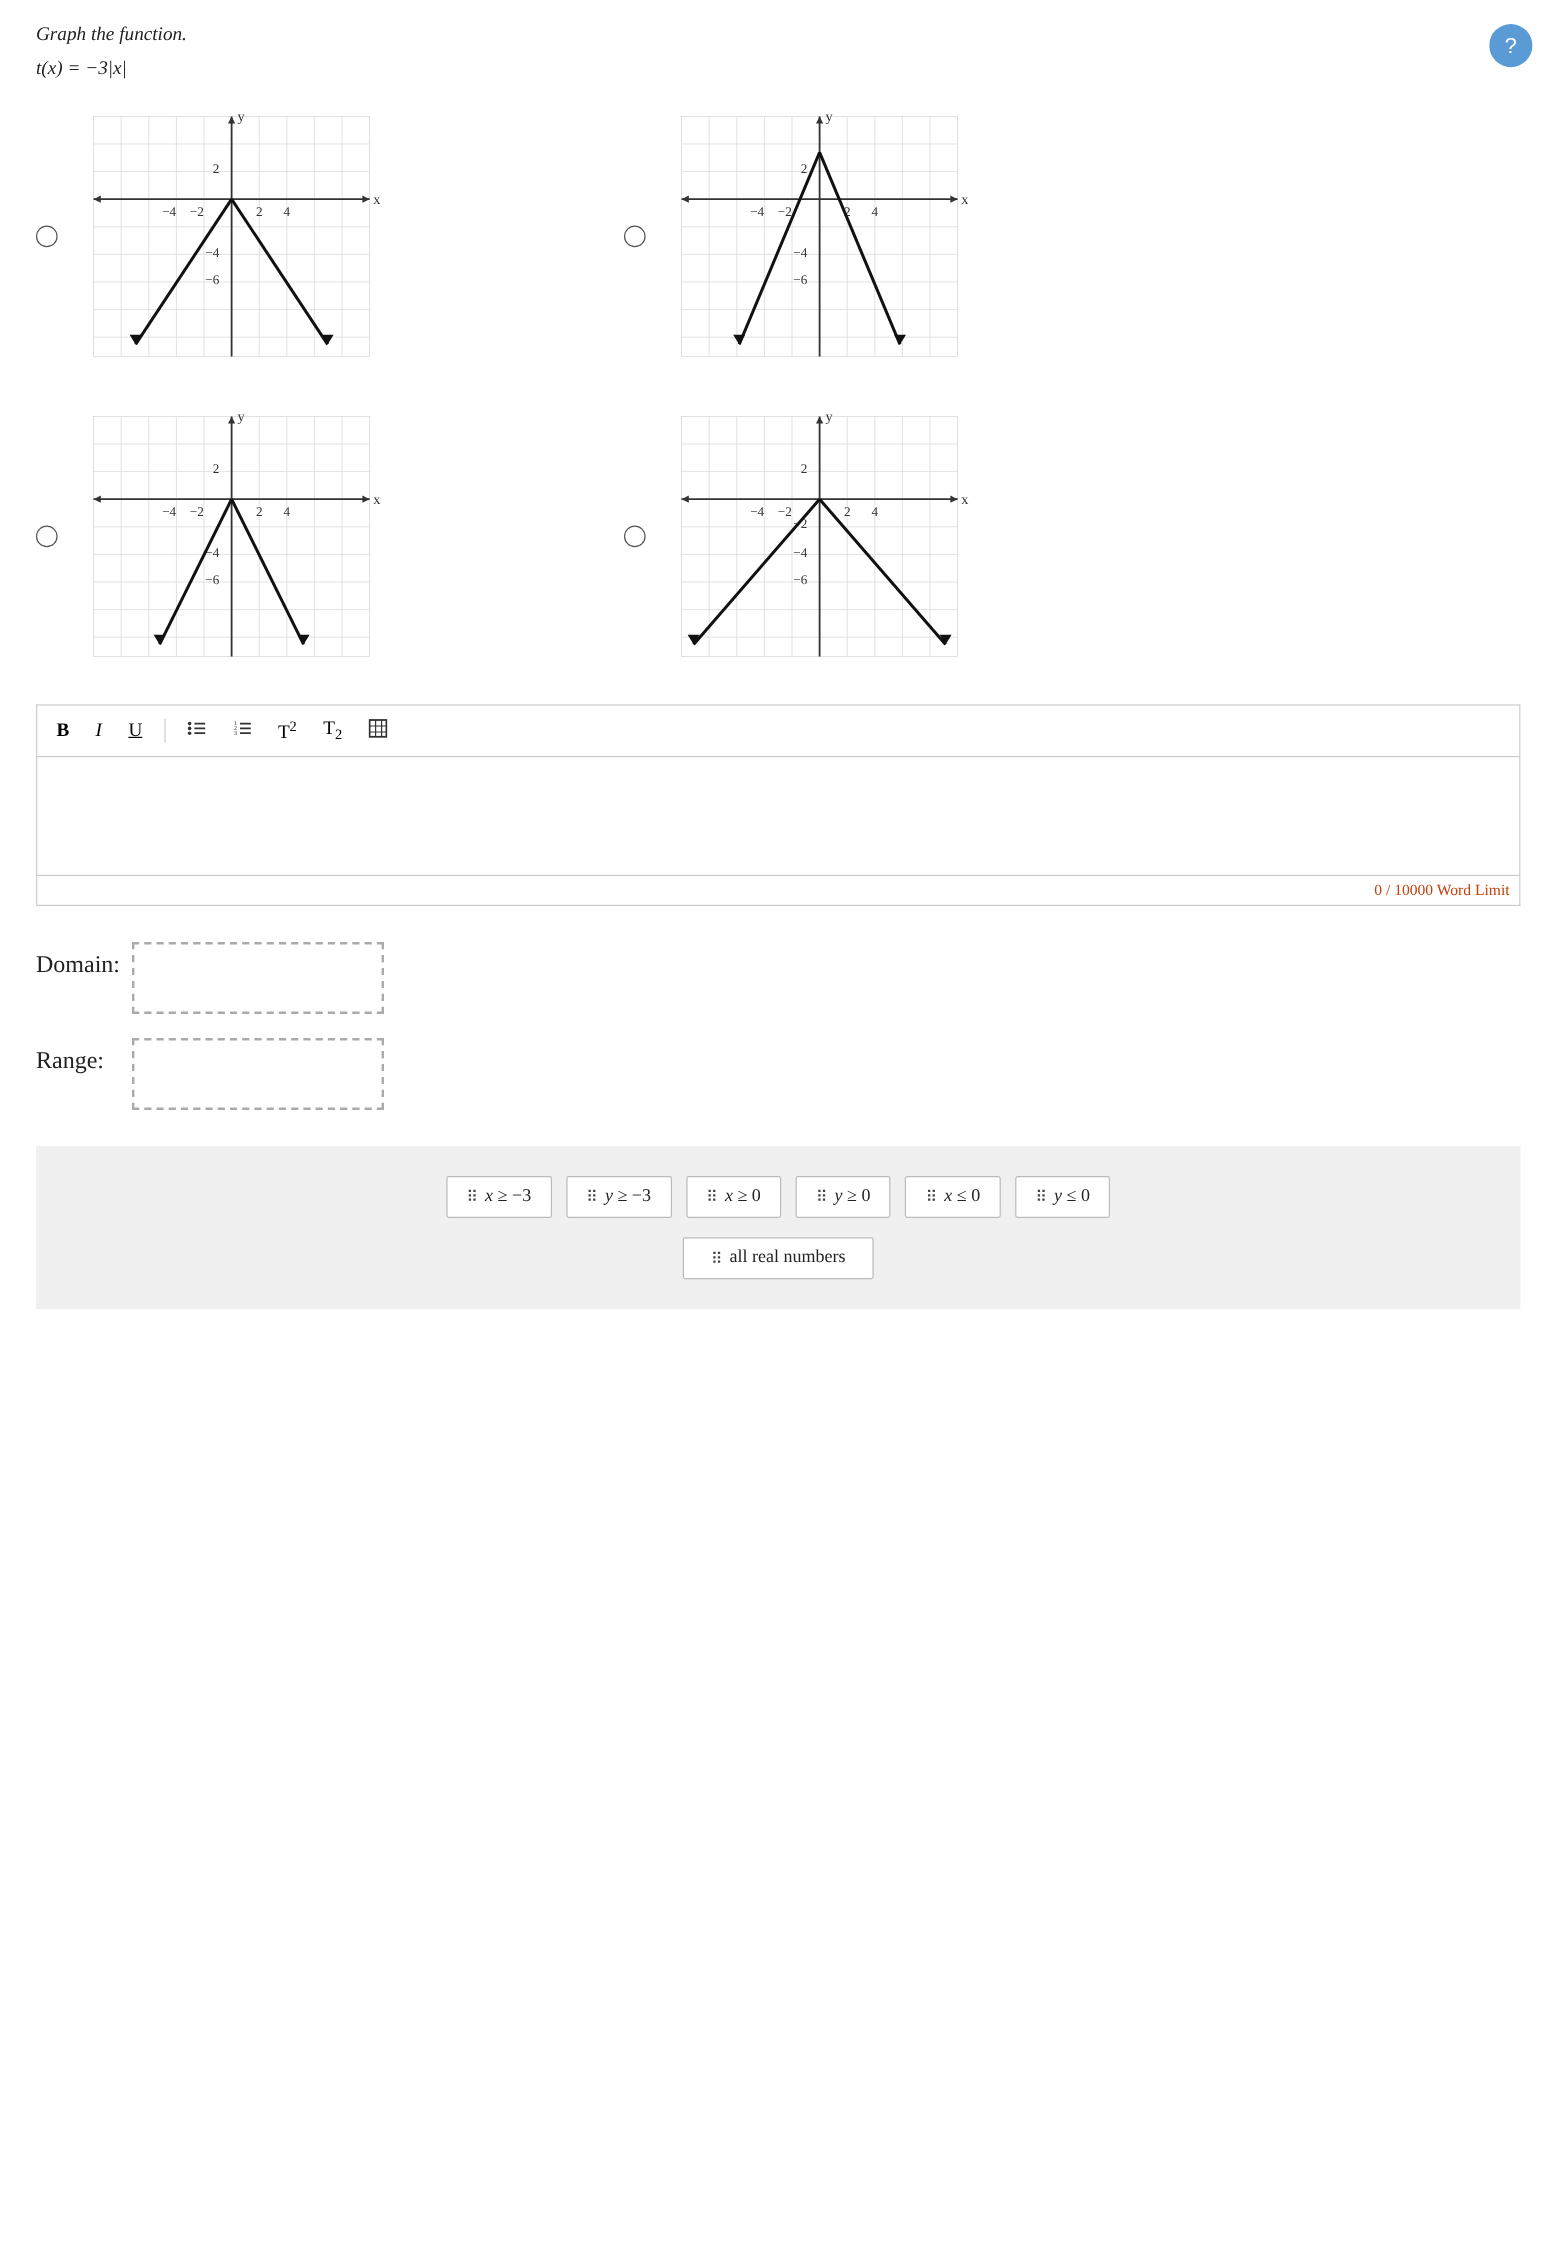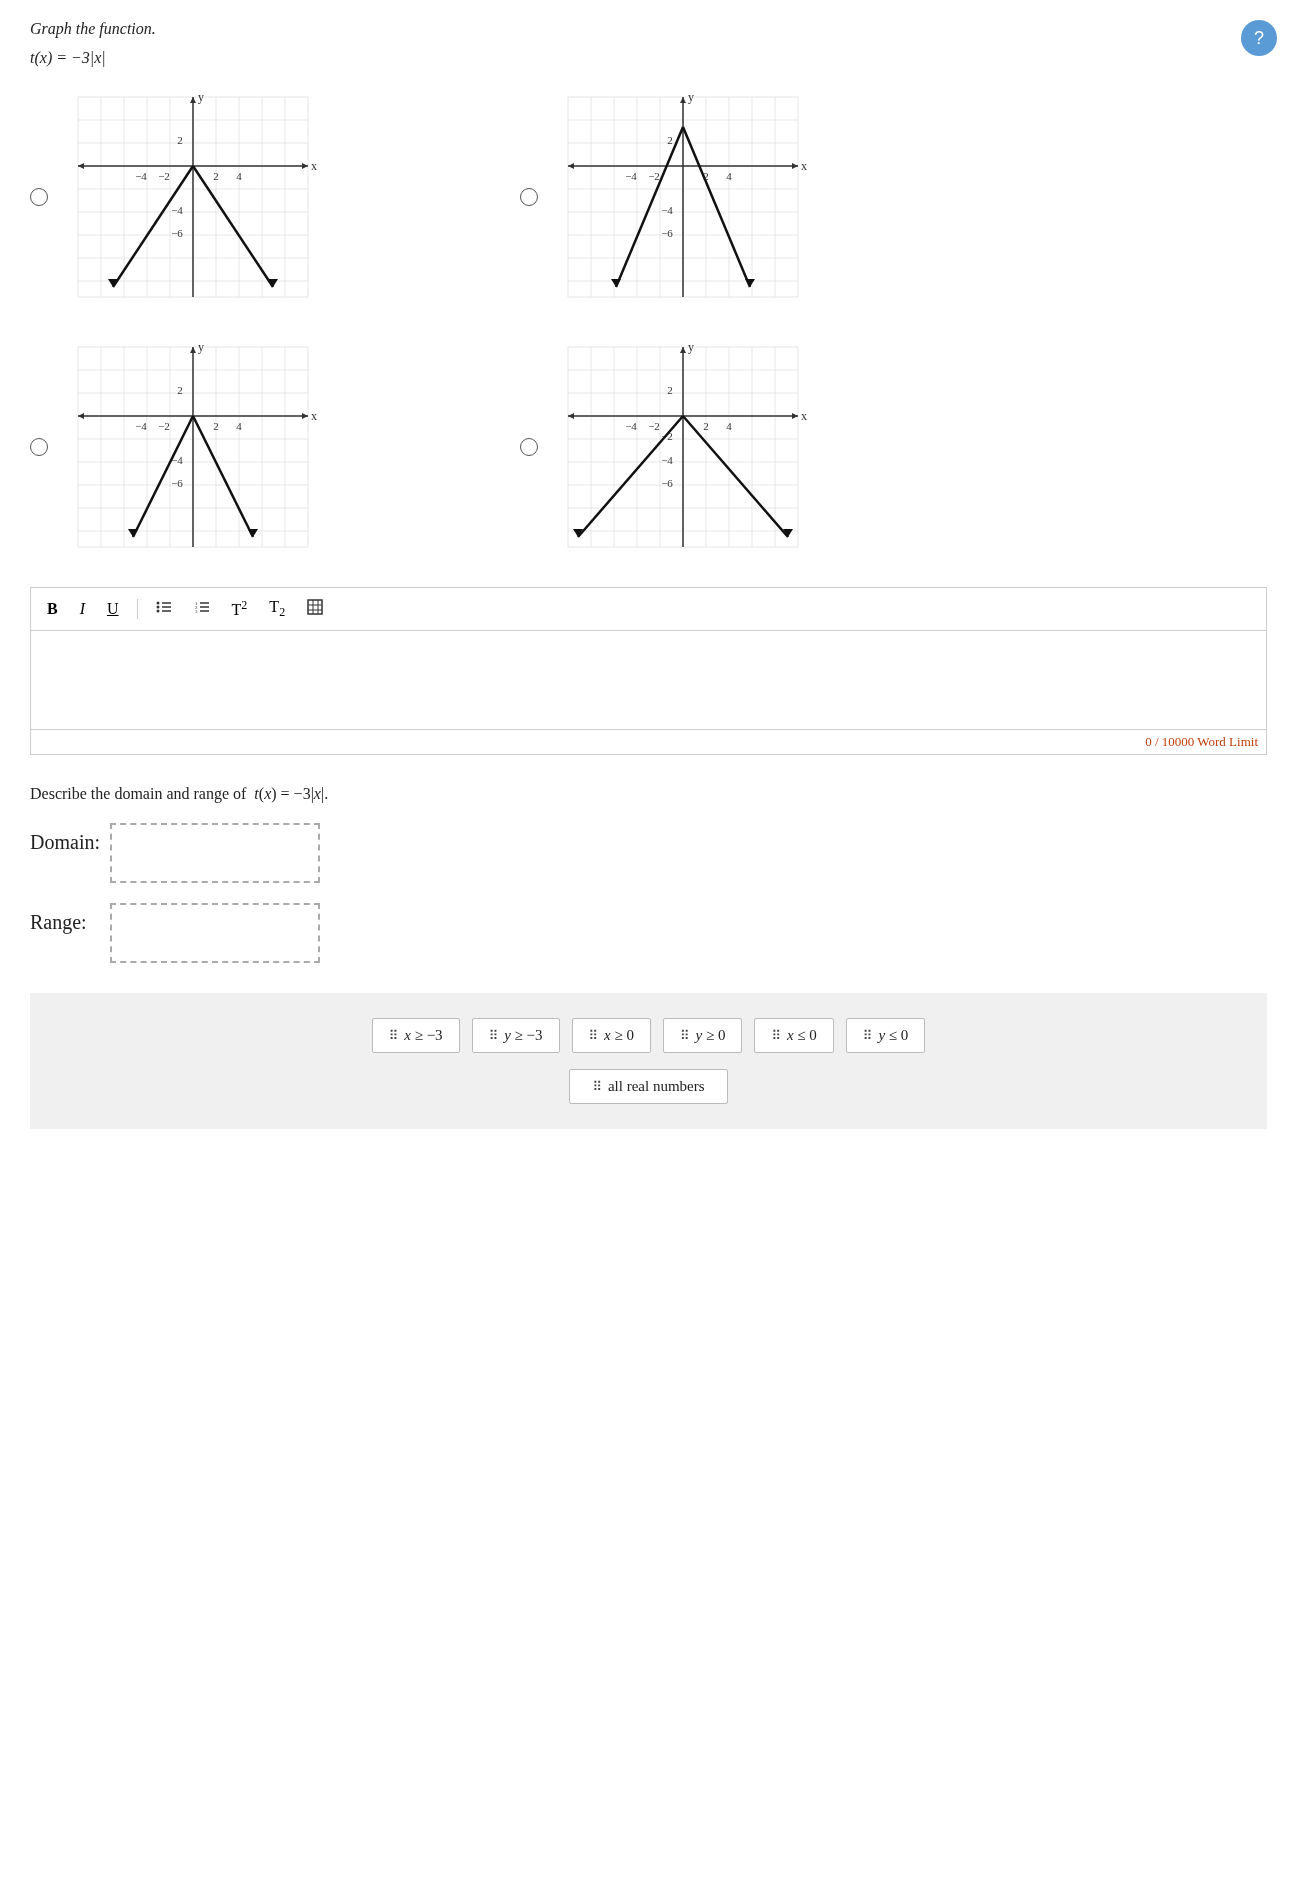--- a/index.html
+++ b/index.html
@@ -453,23 +453,20 @@
           <line x1="1" y1="6" x2="15" y2="6" stroke="#333" stroke-width="1"></line>
           <line x1="1" y1="11" x2="15" y2="11" stroke="#333" stroke-width="1"></line>
         </svg>
     </button>
   </div>
   <div class="rich-text-area" contenteditable="true" style=""></div>
   <div class="word-limit">0 / 10000 Word Limit</div>
 </div>
 
 <div class="domain-range-section">
-  <p class="domain-range-label">
-    Describe the domain and range of &nbsp;<em>t</em>(<em>x</em>) = −3|<em>x</em>|.
-  </p>
 
   <div class="domain-row">
     <span class="dr-label">Domain:</span>
     <div class="dashed-box"></div>
   </div>
 
   <div class="range-row">
     <span class="dr-label">Range:</span>
     <div class="dashed-box"></div>
   </div>

